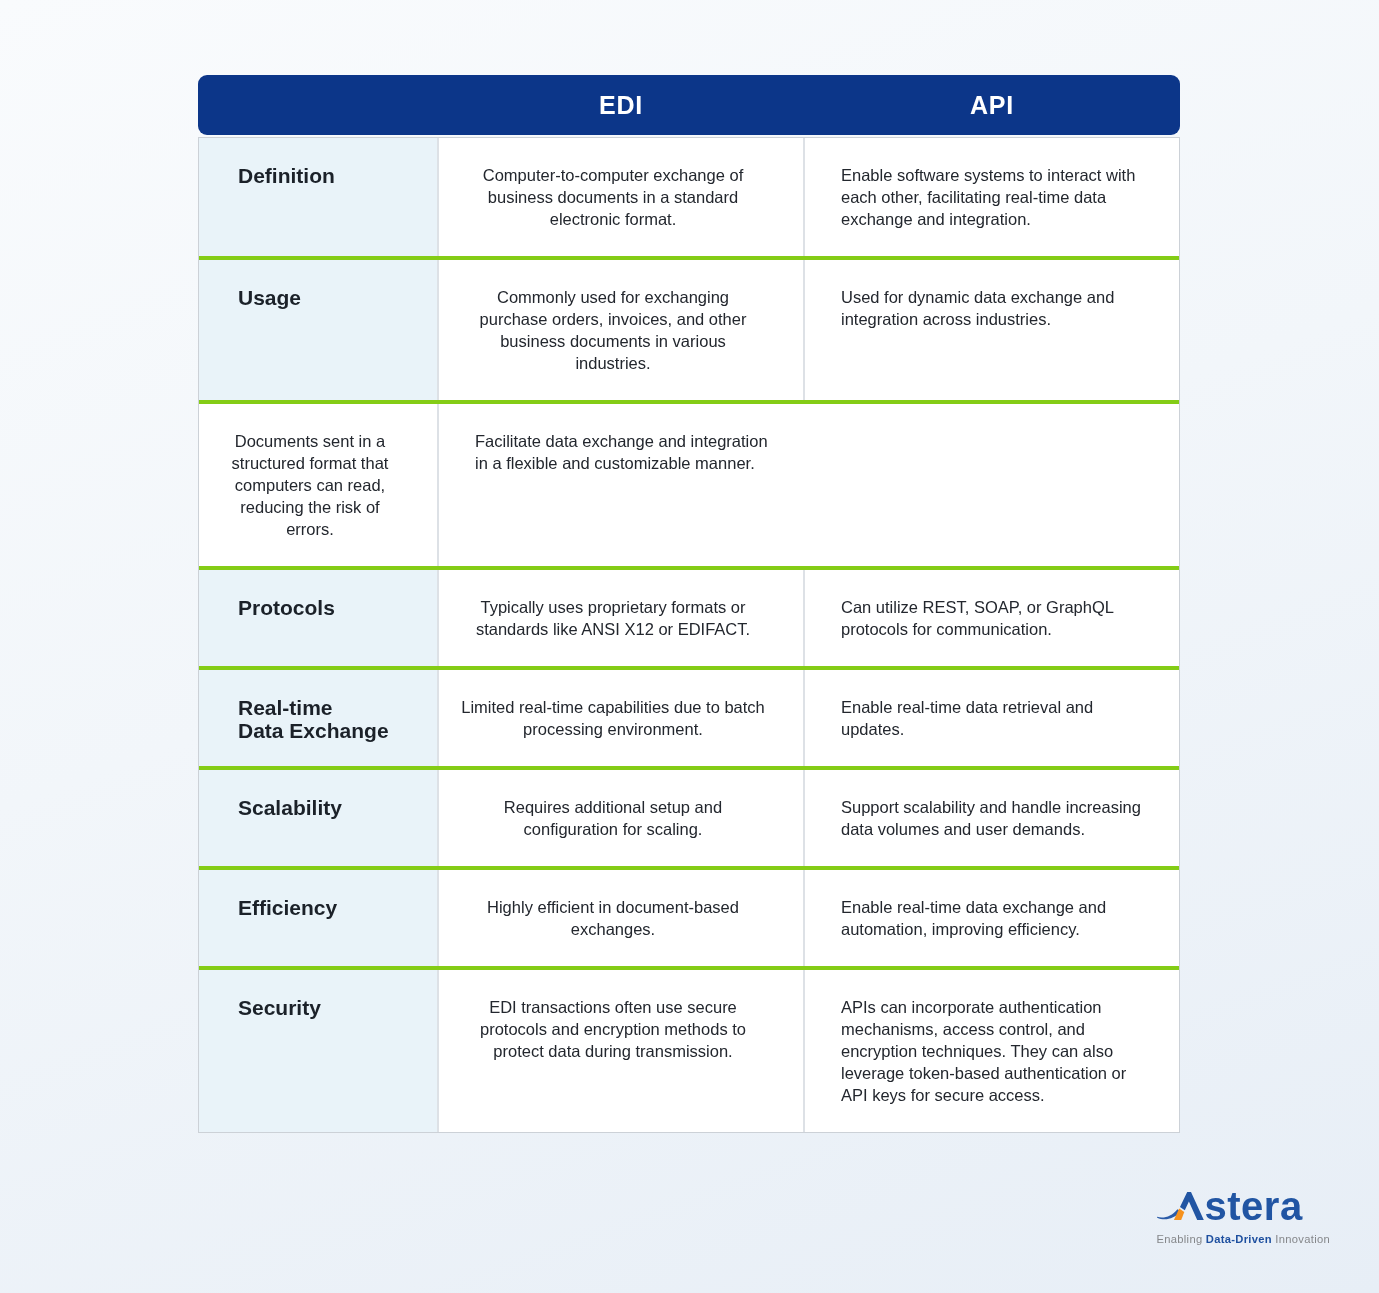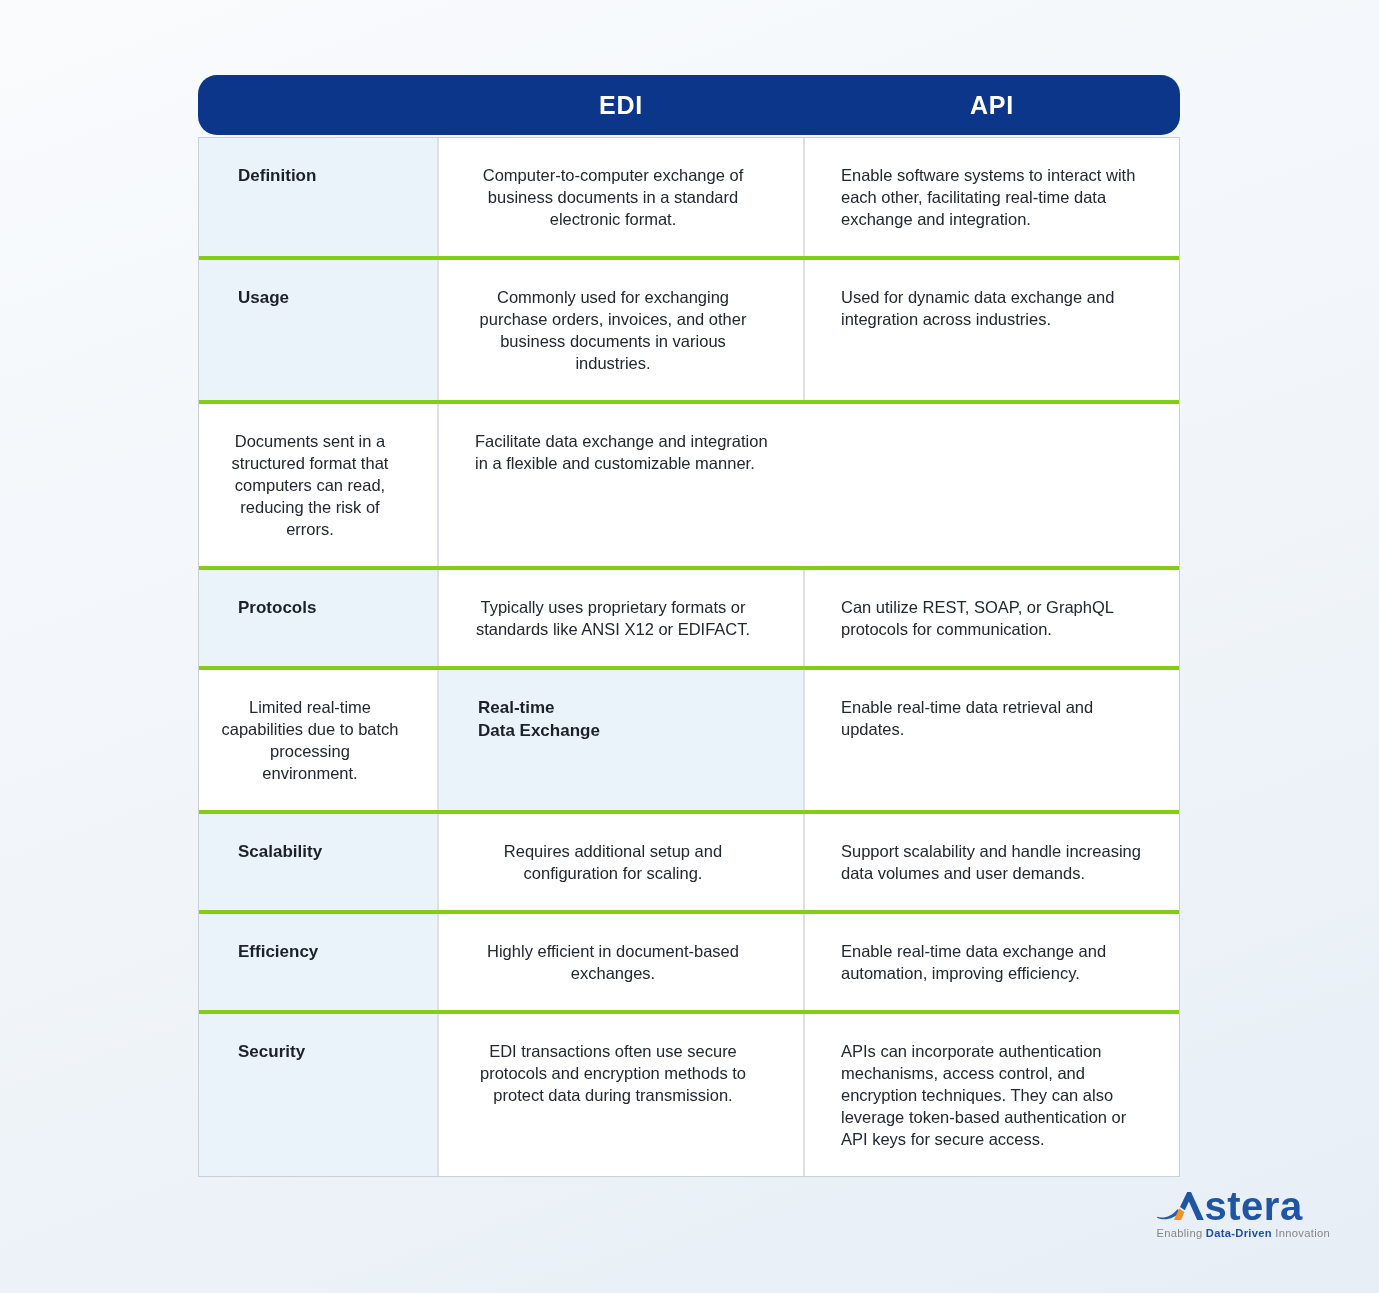--- a/index.html
+++ b/index.html
@@ -16,21 +16,21 @@
   }
   .table-wrap {
     position: absolute;
     left: 198px;
     top: 75px;
     width: 982px;
   }
   .thead {
     height: 60px;
     background: #0c3689;
-    border-radius: 19px;
+    border-radius: 9px;
     display: grid;
     grid-template-columns: 240px 366px 1fr;
     align-items: center;
   }
   .th {
     color: #ffffff;
     font-size: 25px;
     font-weight: 700;
     letter-spacing: 0.8px;
     text-align: center;
@@ -43,21 +43,21 @@
   .row {
     display: grid;
     grid-template-columns: 240px 366px 1fr;
   }
   .row + .row { border-top: 4px solid #84cc16; }
   .cell { vertical-align: top; }
   .cell.label {
     background: #e9f3f9;
     border-right: 2px solid #dde1e6;
     padding: 26px 14px 20px 39px;
-    font-size: 17px;
+    font-size: 21px;
     font-weight: 700;
     color: #1b2129;
     line-height: 23px;
     white-space: pre-line;
   }
   .cell.edi {
     border-right: 2px solid #dde1e6;
     padding: 26px 38px 26px 22px;
     text-align: center;
   }
@@ -83,21 +83,21 @@
     display: flex;
     align-items: flex-end;
     color: #2155a3;
     font-weight: 700;
     font-size: 40px;
     line-height: 29px;
     letter-spacing: 0.5px;
   }
   .wordmark svg { display: block; margin-right: -2px; }
   .tagline {
-    margin-top: 6px;
+    margin-top: 12px;
     font-size: 11.2px;
     letter-spacing: 0.3px;
     color: #85878a;
     white-space: nowrap;
   }
   .tagline b { color: #1d4f9f; font-weight: 700; }
 </style>
 </head>
 <body>
 
@@ -131,23 +131,23 @@
         <div class="cell body-text api">Facilitate data exchange and integration in a flexible and customizable manner.</div>
       </div>
 
       <div class="row">
         <div class="cell label">Protocols</div>
         <div class="cell body-text edi">Typically uses proprietary formats or standards like ANSI X12 or EDIFACT.</div>
         <div class="cell body-text api">Can utilize REST, SOAP, or GraphQL protocols for communication.</div>
       </div>
 
       <div class="row">
-        <div class="cell body-text edi">Limited real-time capabilities due to batch processing environment.</div>
         <div class="cell label">Real-time
 Data Exchange</div>
+        <div class="cell body-text edi">Limited real-time capabilities due to batch processing environment.</div>
         <div class="cell body-text api">Enable real-time data retrieval and updates.</div>
       </div>
 
       <div class="row">
         <div class="cell label">Scalability</div>
         <div class="cell body-text edi">Requires additional setup and configuration for scaling.</div>
         <div class="cell body-text api">Support scalability and handle increasing data volumes and user demands.</div>
       </div>
 
       <div class="row">

